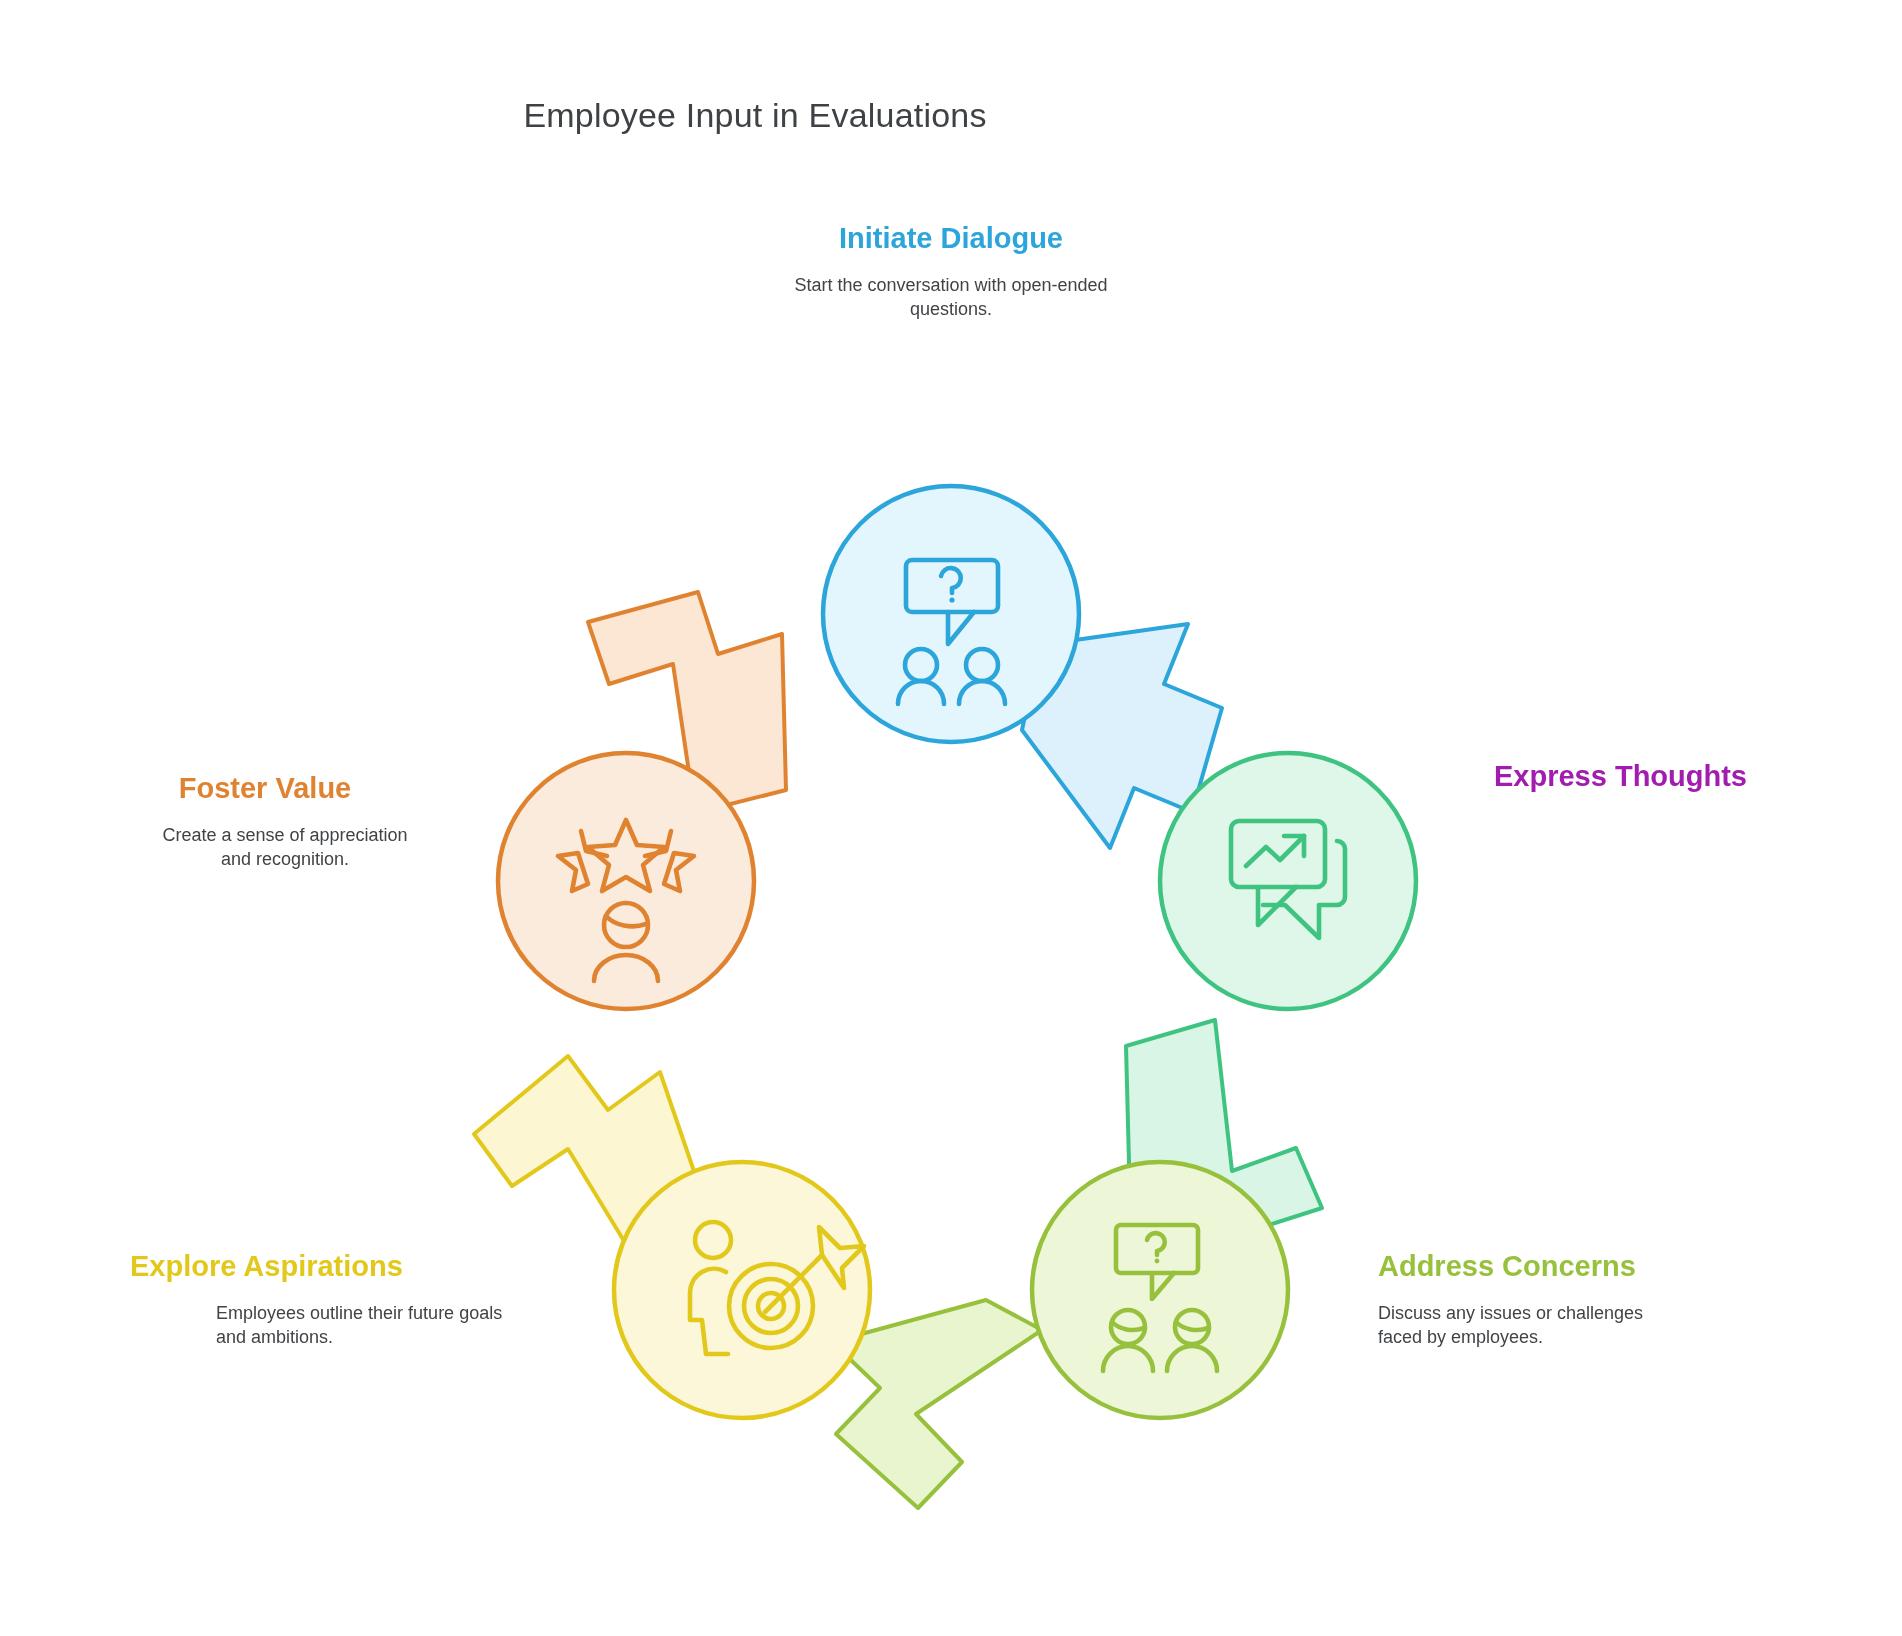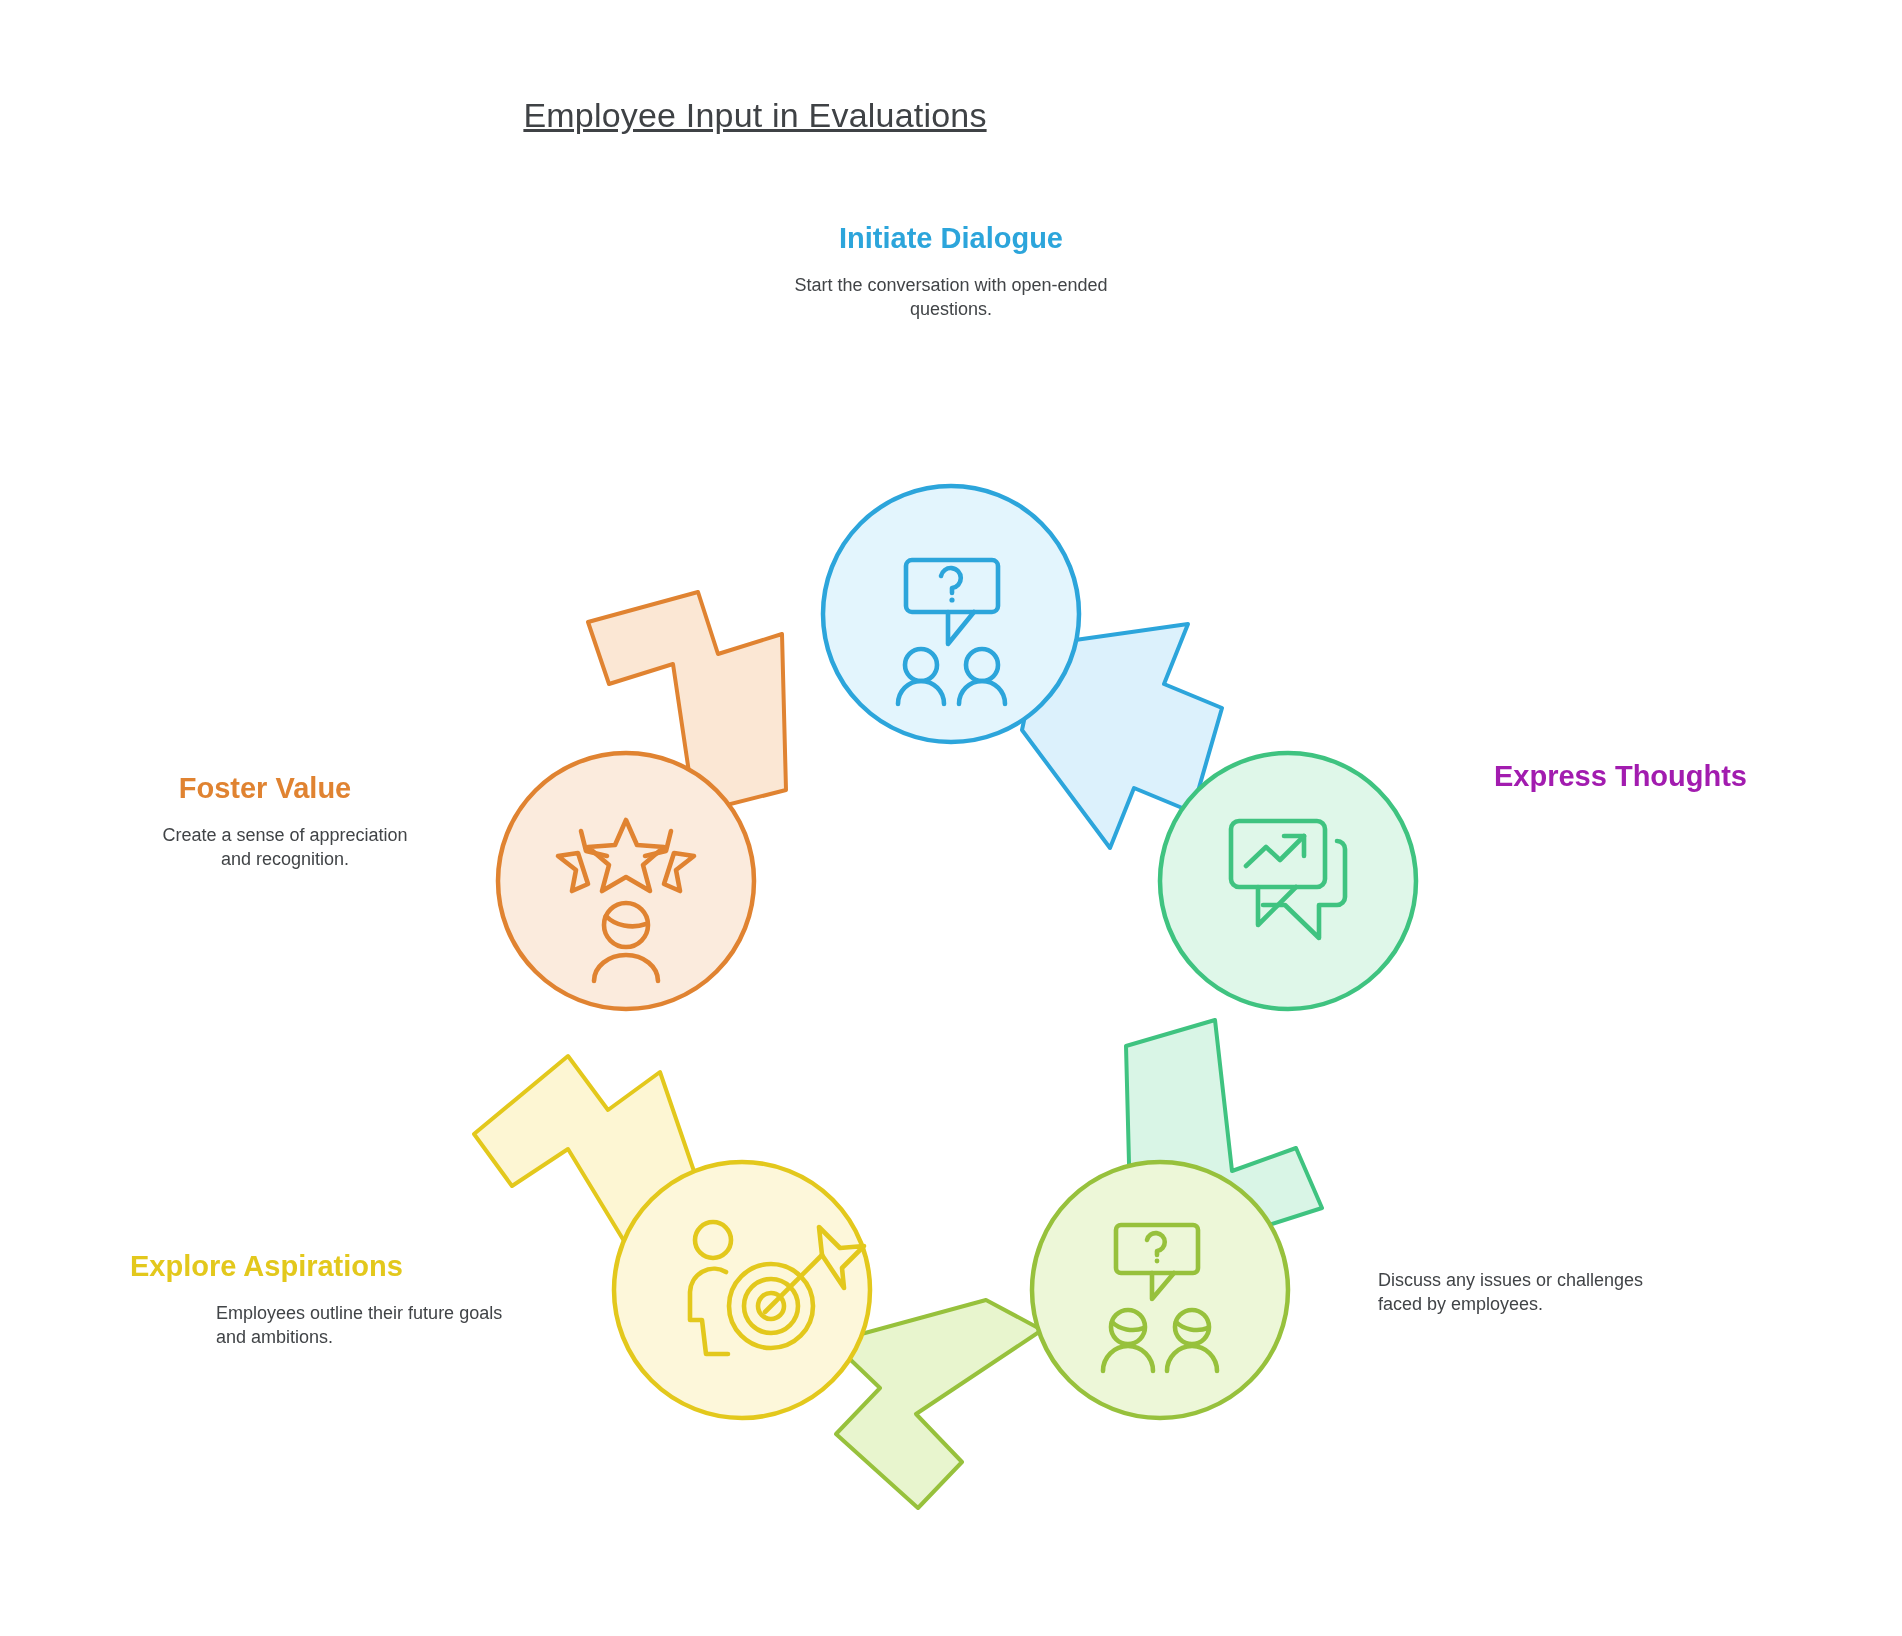--- a/index.html
+++ b/index.html
@@ -11,21 +11,20 @@
     position:relative;
   }
   #page-title{
     position:absolute;
     top:96px;left:0;width:1510px;
     text-align:center;
     font-size:34px;
     font-weight:400;
     color:#3f4245;
     letter-spacing:0.2px;
-    text-decoration:underline;
   }
   #diagram{
     position:absolute;
     left:0;top:0;
     width:1902px;height:1636px;
   }
   .lbl{
     position:absolute;
   }
   .lbl .heading{
@@ -171,20 +170,21 @@
 <div class="lbl" id="lbl-0">
   <div class="heading" style="color:#2CA5DB">Initiate Dialogue</div>
   <div class="body">Start the conversation with open-ended questions.</div>
 </div>
 
 <div class="lbl" id="lbl-1">
   <div class="heading" style="color:#a21caf">Express Thoughts</div>
 </div>
 
 <div class="lbl" id="lbl-2">
+  <div class="heading" style="color:#97C13C">Address Concerns</div>
   <div class="body">Discuss any issues or challenges faced by employees.</div>
 </div>
 
 <div class="lbl" id="lbl-3">
   <div class="heading" style="color:#E3C81C">Explore Aspirations</div>
   <div class="body">Employees outline their future goals and ambitions.</div>
 </div>
 
 <div class="lbl" id="lbl-4">
   <div class="heading" style="color:#E08331">Foster Value</div>

